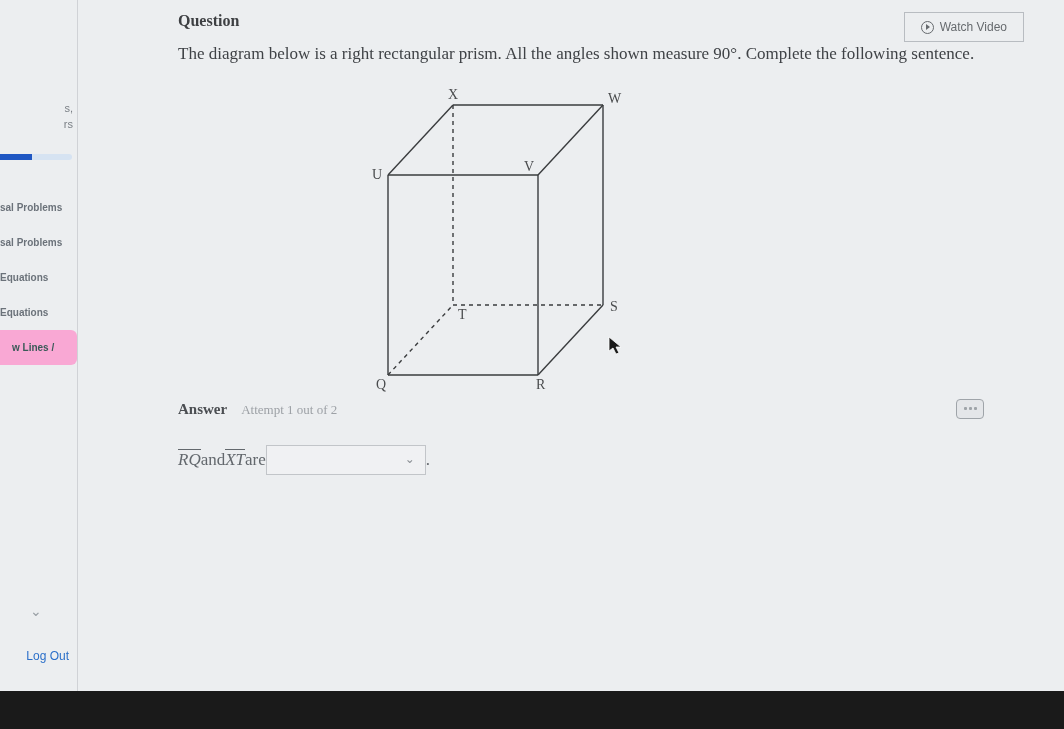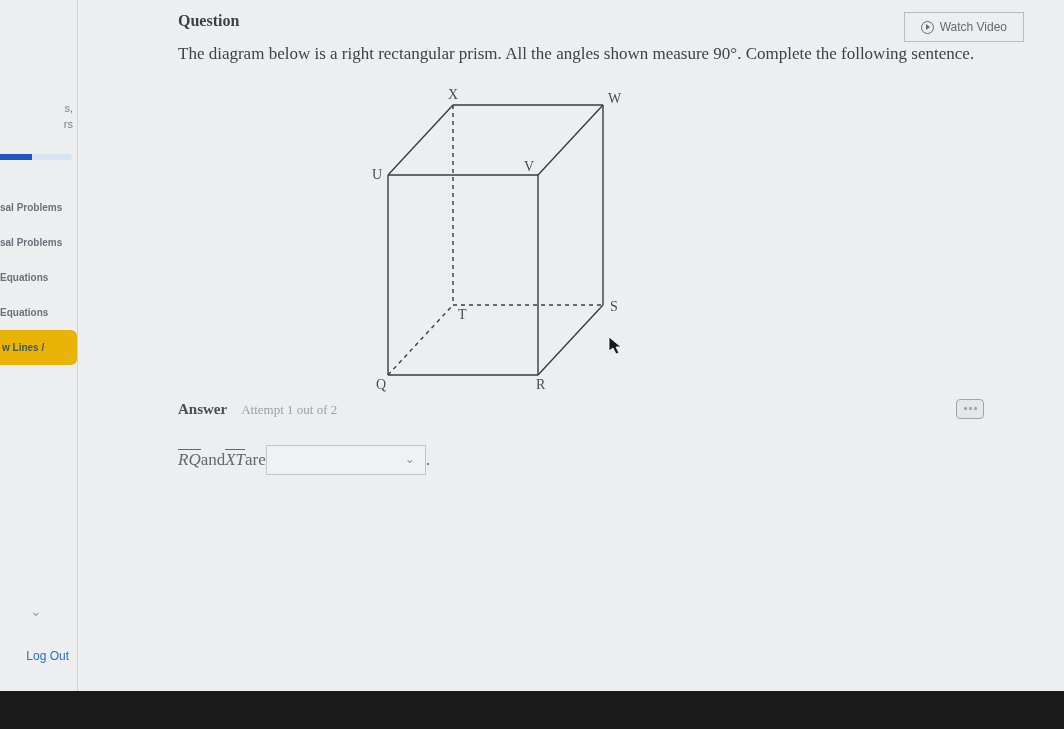--- a/index.html
+++ b/index.html
@@ -53,24 +53,24 @@
 .sidebar .nav-item {
   padding: 12px 4px 12px 0;
   text-align: left;
   font-size: 10px;
   color: #6b727a;
   white-space: nowrap;
   cursor: pointer;
   font-weight: bold;
 }
 .sidebar .nav-item.active {
-  background: #eab308;
+  background: #f9a8d4;
   color: #3a5a58;
   border-radius: 0 6px 6px 0;
-  padding-left: 2px;
+  padding-left: 12px;
   padding-right: 6px;
 }
 .sidebar .chev {
   position: absolute;
   bottom: 72px;
   left: 30px;
   color: #9aa0a6;
   font-size: 14px;
 }
 .sidebar .logout {

